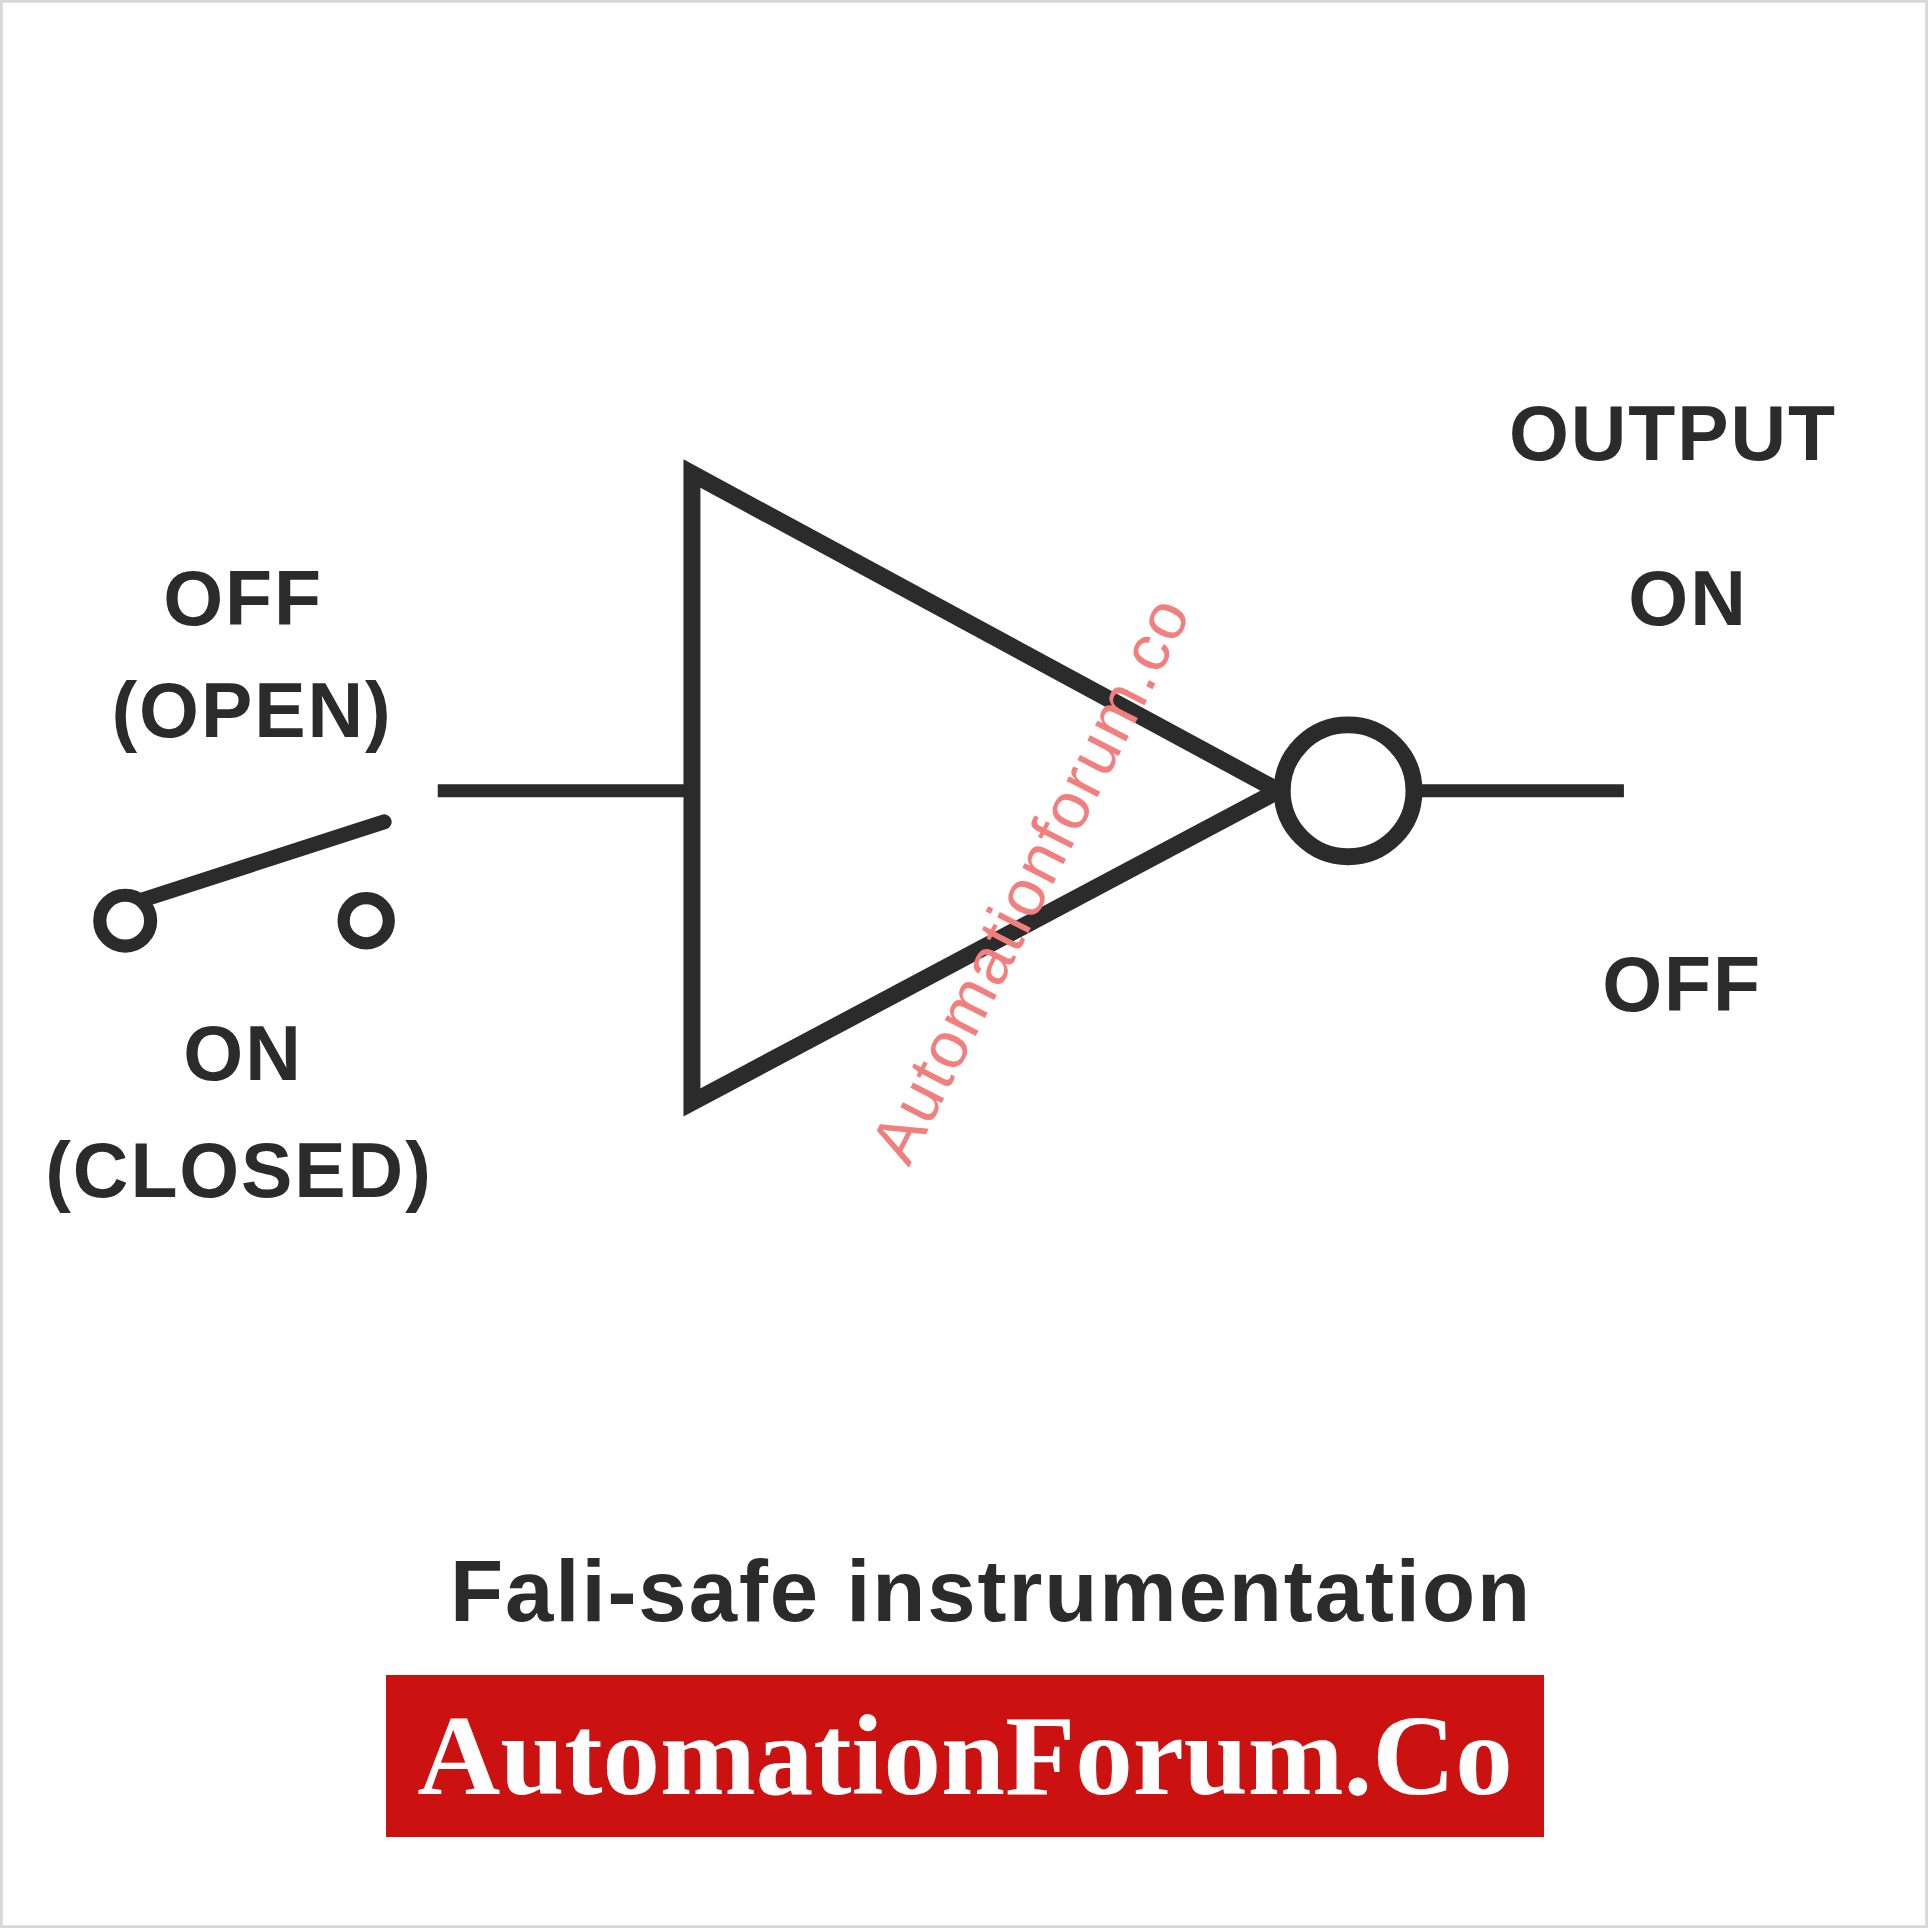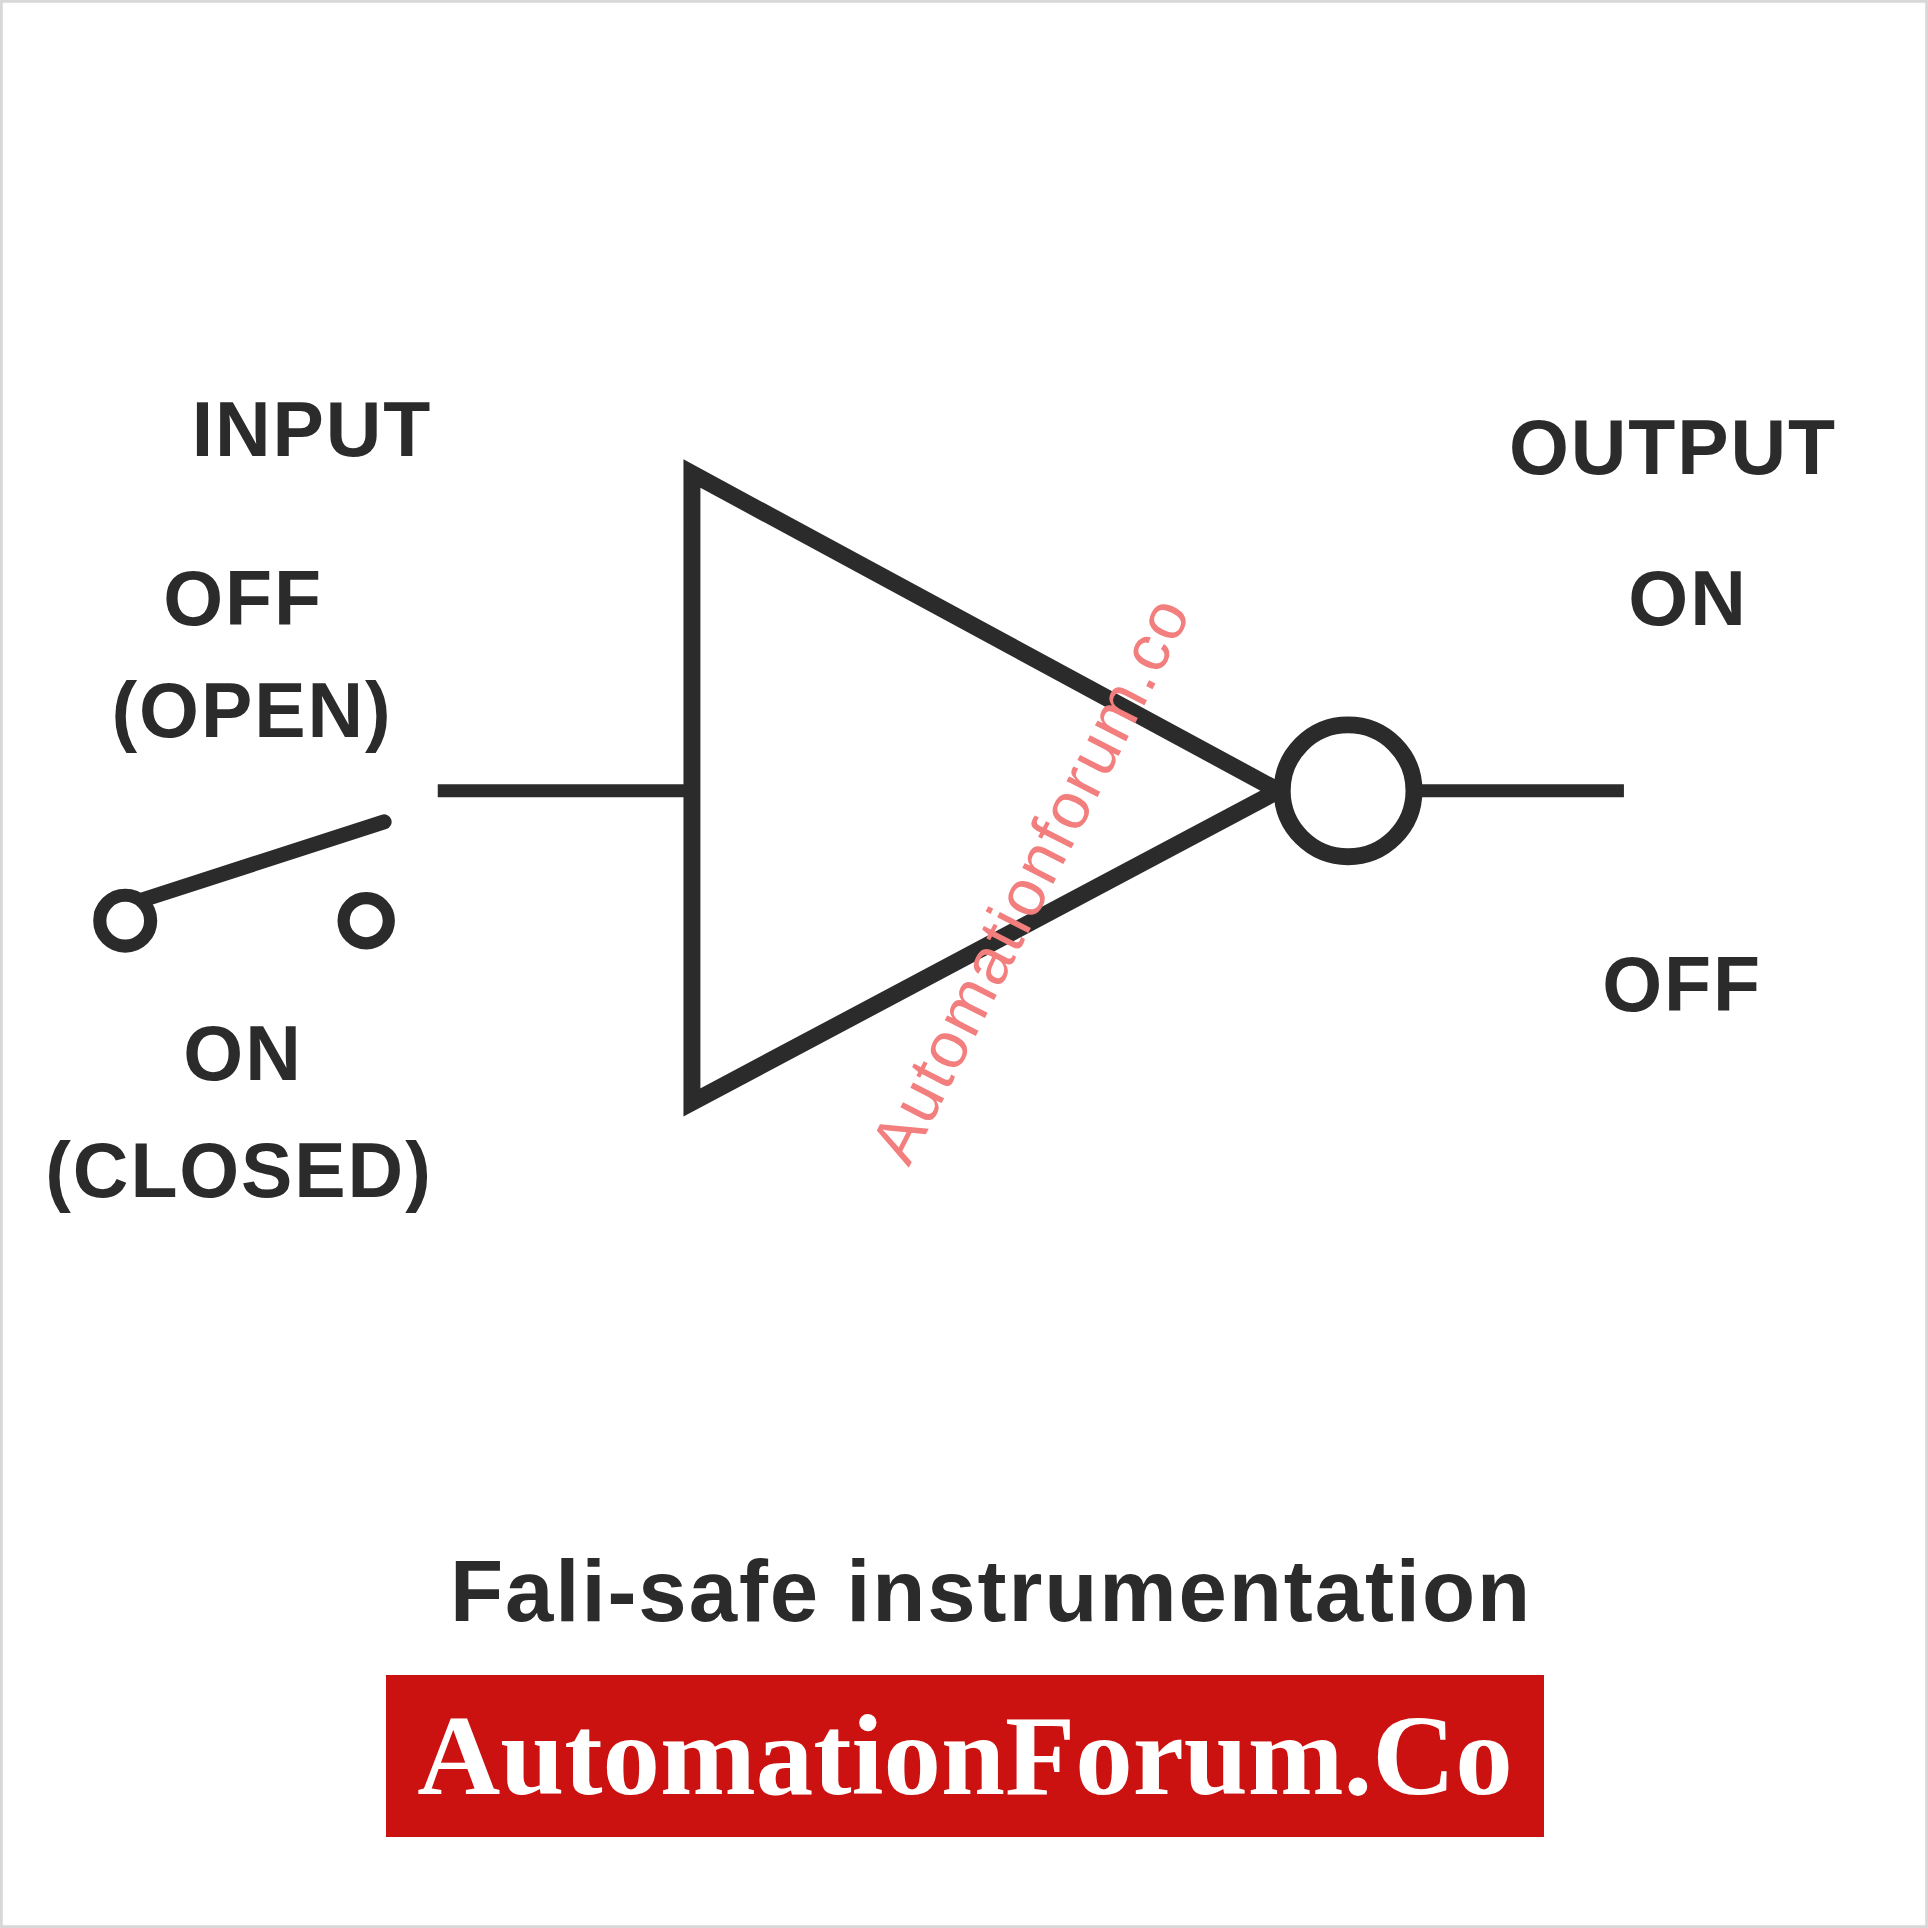--- a/index.html
+++ b/index.html
@@ -29,21 +29,21 @@
     font-weight: 600;
     letter-spacing: 1.9px;
     color: #2b2b2b;
   }
   .lbl-input      { left: 312px;  top: 429px;  font-size: 77px; }
   .lbl-off-left   { left: 243px;  top: 598px;  font-size: 77px; }
   .lbl-open       { left: 252px;  top: 710px;  font-size: 77px; }
   .lbl-on-left    { left: 243px;  top: 1053px; font-size: 77px; }
   .lbl-closed     { left: 239px;  top: 1170px; font-size: 77px; }
   .lbl-not        { left: 984px; top: 459px;  font-size: 81px; }
-  .lbl-output     { left: 1673px; top: 433px;  font-size: 77px; margin-top: 14px; }
+  .lbl-output     { left: 1673px; top: 433px;  font-size: 77px; }
   .lbl-on-right   { left: 1688px; top: 598px;  font-size: 77px; }
   .lbl-off-right  { left: 1682px; top: 984px; font-size: 77px; }
   .lbl-title      { left: 984px; top: 1395px; font-size: 109px; font-weight: 700; letter-spacing: 2.8px; }
   .lbl-subtitle   { left: 991px; top: 1549px; font-size: 87px;  font-weight: 600; letter-spacing: 1.9px; margin-top: 42px; }
   .watermark {
     position: absolute;
     left: 1030px;
     top: 879px;
     transform: translate(-50%, -50%) rotate(-63deg);
     font-size: 66px;
@@ -86,21 +86,20 @@
       <circle cx="389" cy="978" r="24" fill="#ffffff" stroke="#2b2b2b" stroke-width="13"></circle>
     </g>
 
     <polygon points="735,503 735,1171 1358,840" fill="#ffffff" stroke="#2b2b2b" stroke-width="18" stroke-linejoin="miter"></polygon>
 
     <circle cx="1432" cy="840" r="70" fill="#ffffff" stroke="#2b2b2b" stroke-width="18"></circle>
 
     <line x1="1502" y1="840" x2="1725" y2="840" stroke="#2b2b2b" stroke-width="14"></line>
   </svg>
 
-  <div class="lbl lbl-input">INPUT</div>
   <div class="lbl lbl-off-left">OFF</div>
   <div class="lbl lbl-open">(OPEN)</div>
   <div class="lbl lbl-on-left">ON</div>
   <div class="lbl lbl-closed">(CLOSED)</div>
 
 
   <div class="lbl lbl-output">OUTPUT</div>
   <div class="lbl lbl-on-right">ON</div>
   <div class="lbl lbl-off-right">OFF</div>
 

